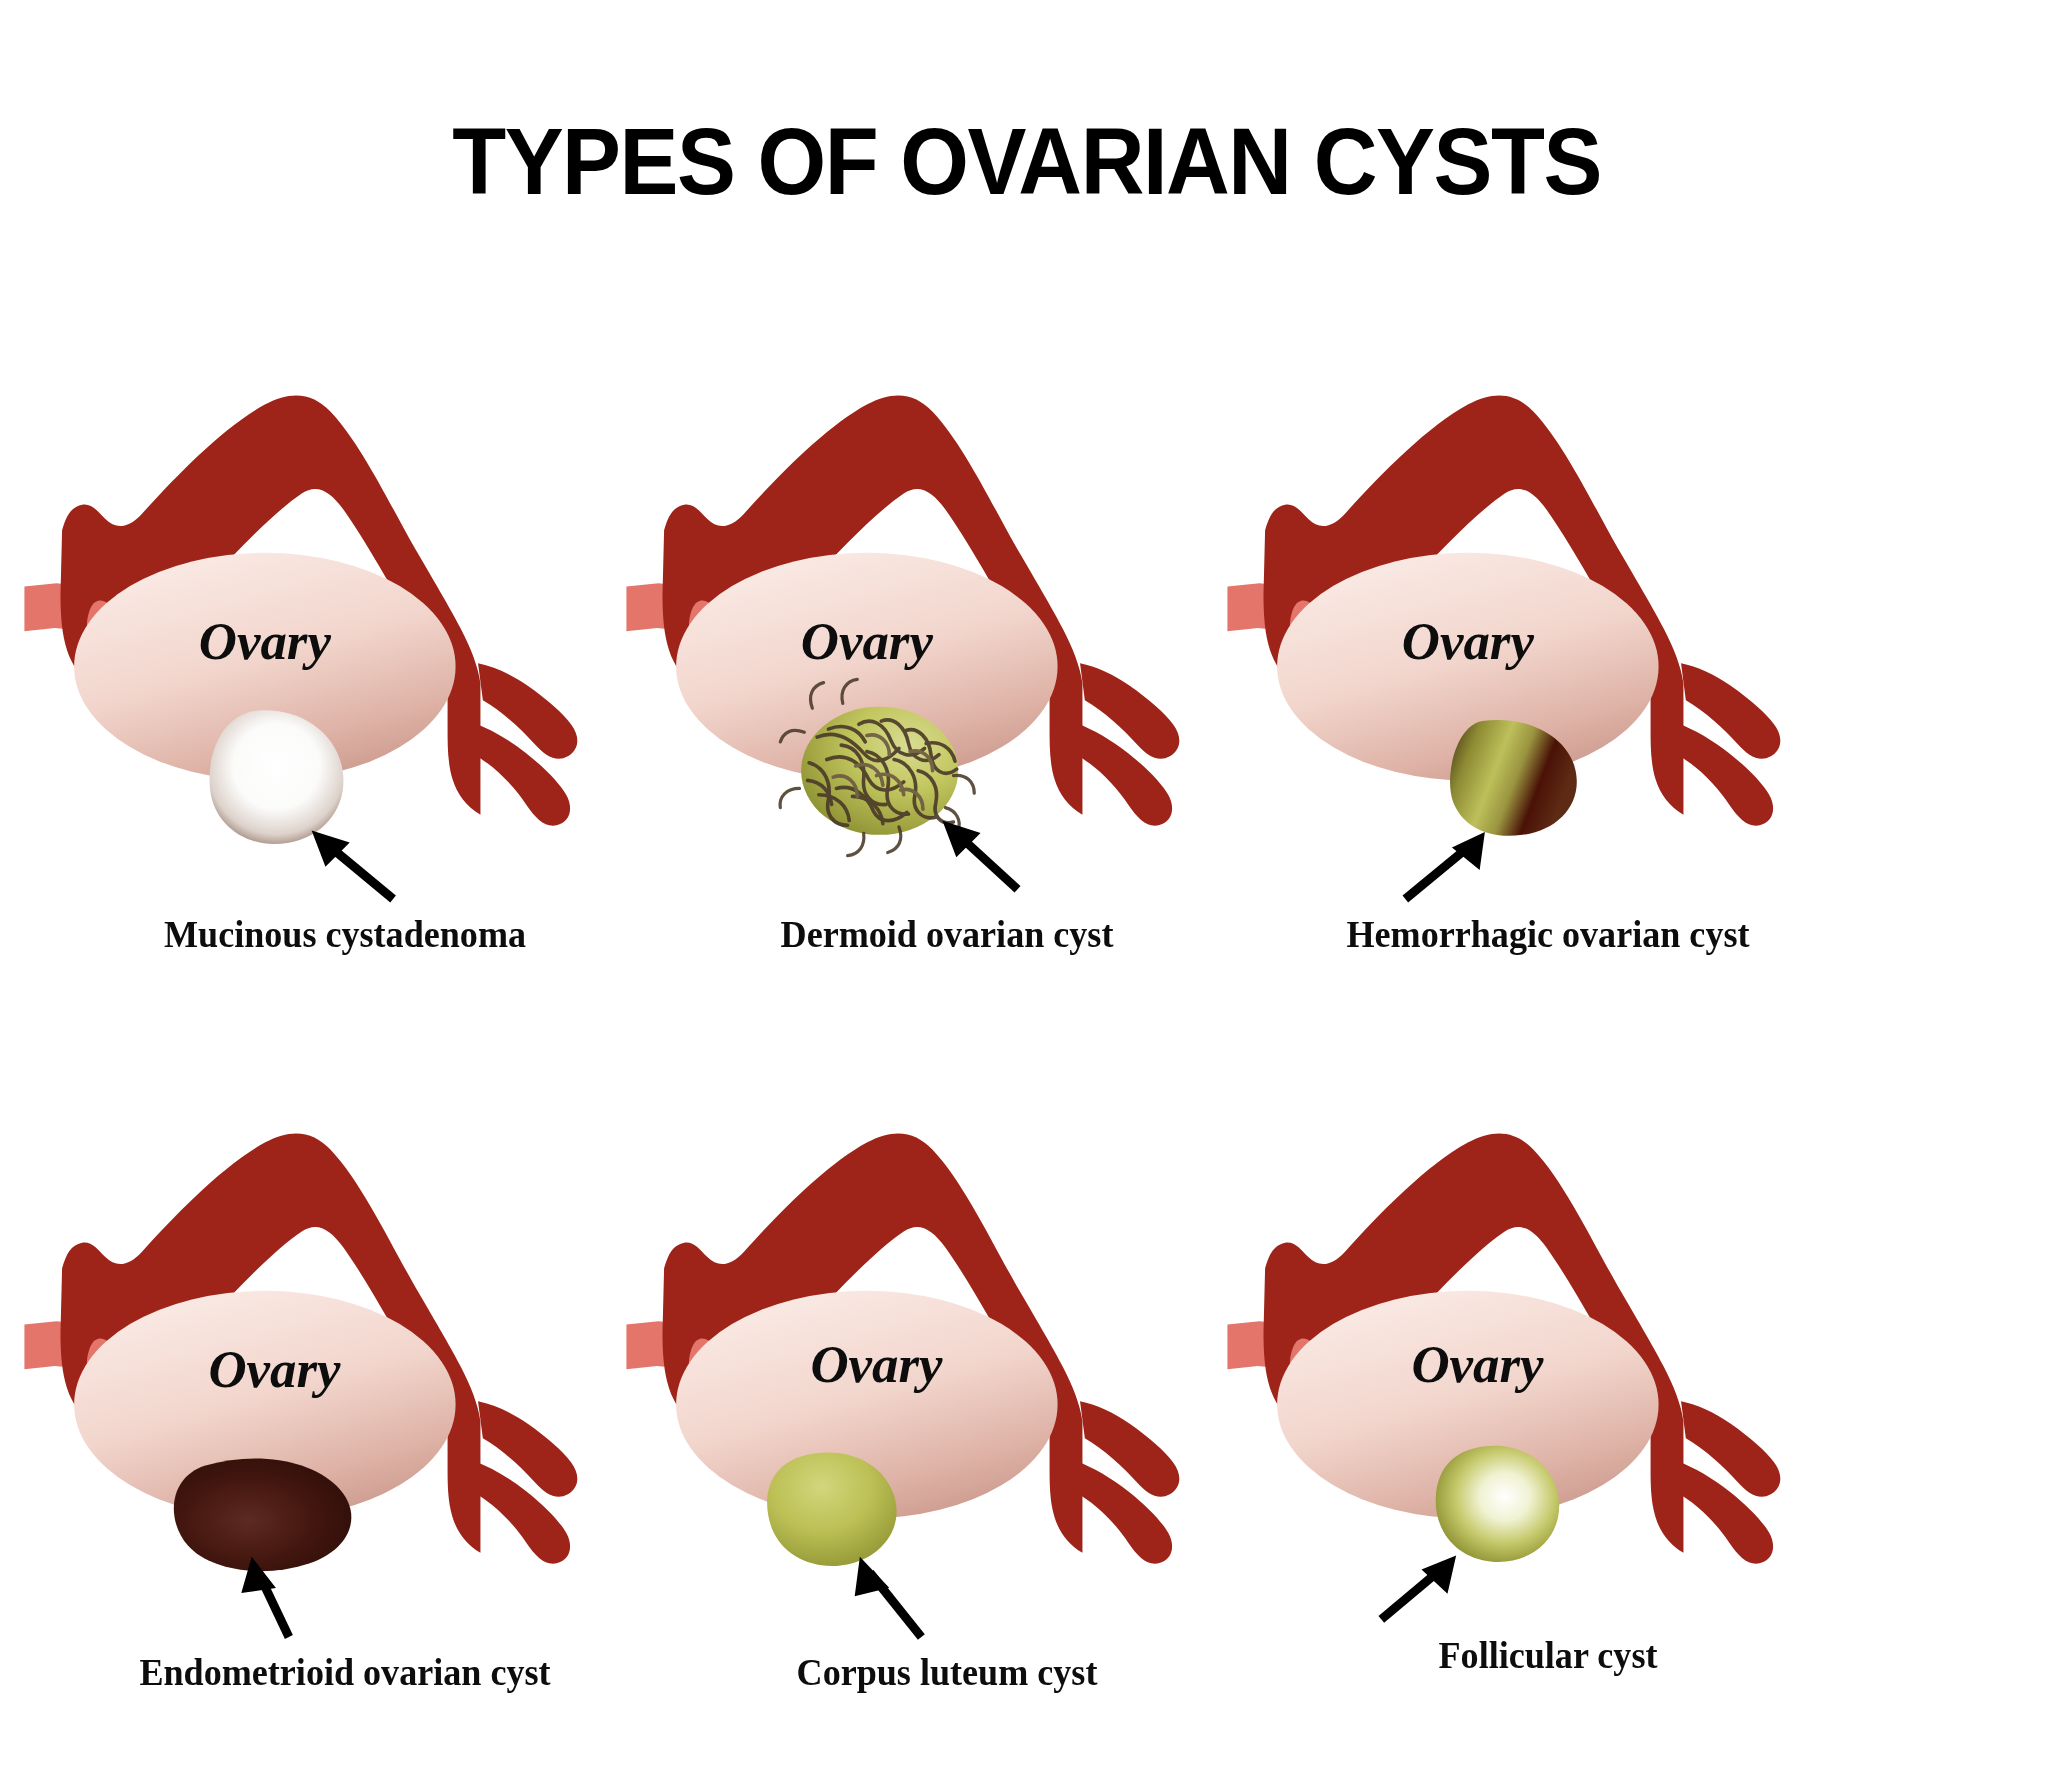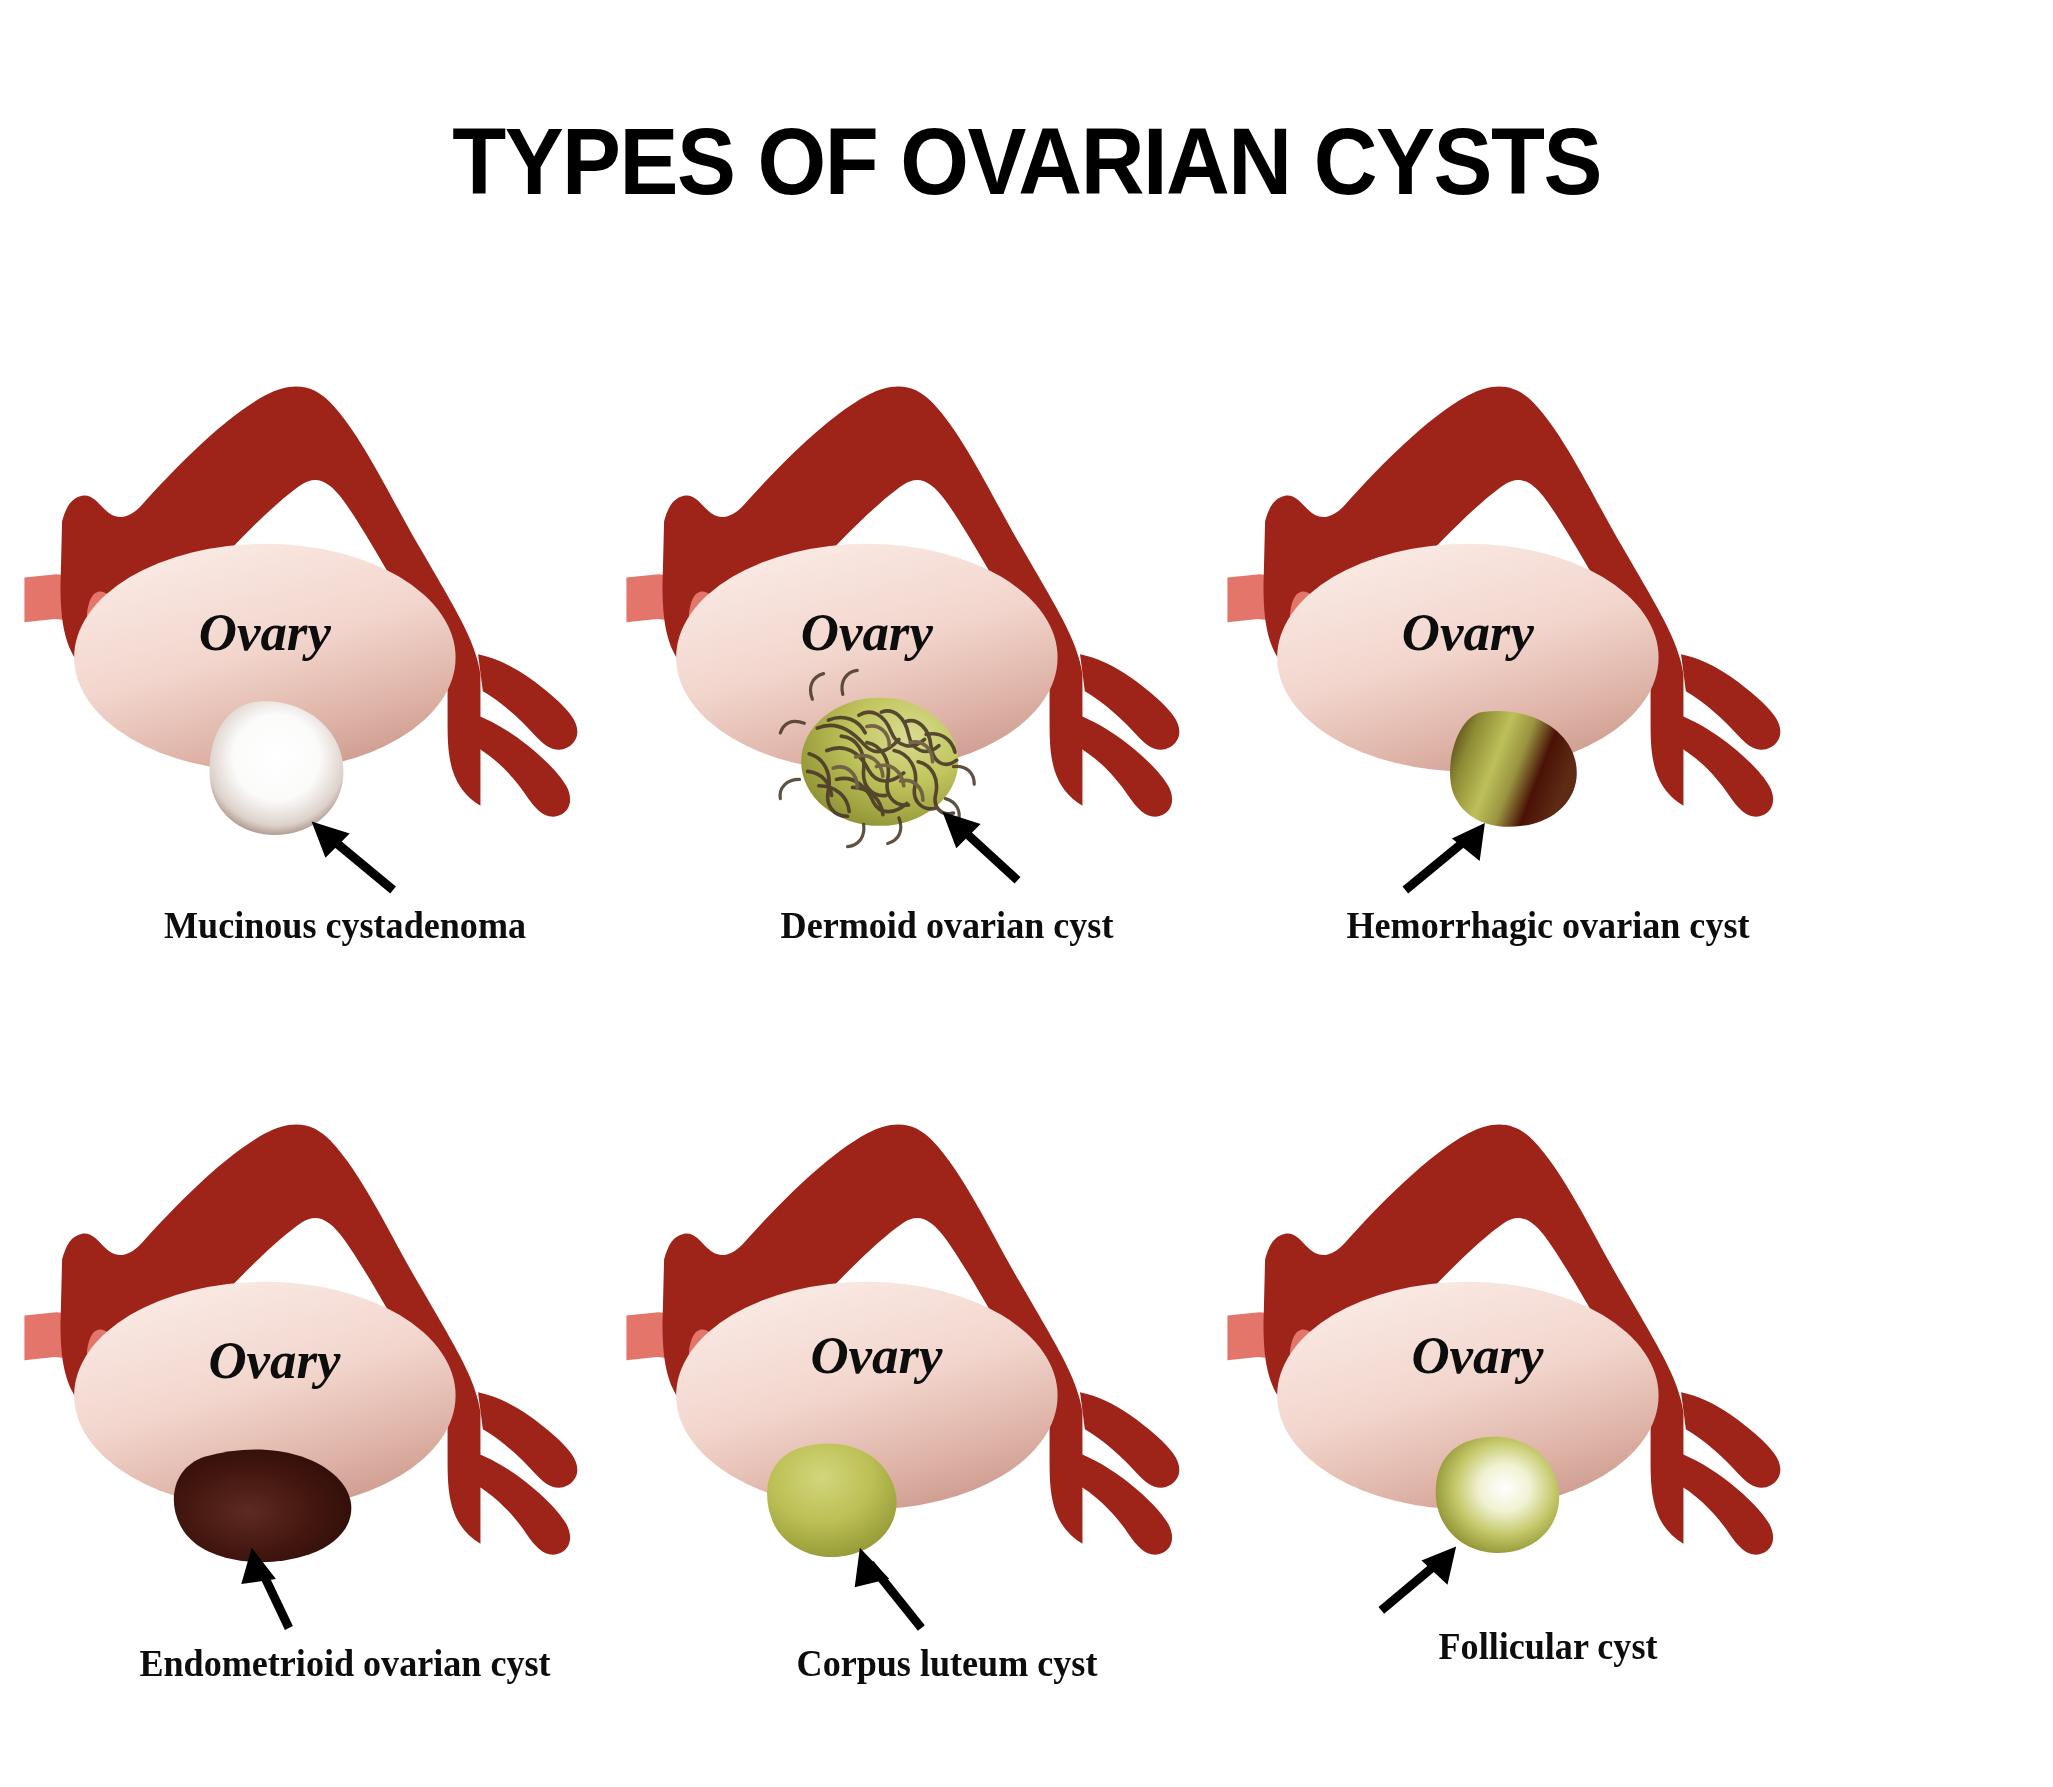--- a/index.html
+++ b/index.html
@@ -21,21 +21,21 @@
     font-weight:bold;
     font-size:95px;
     letter-spacing:-1.6px;
     line-height:1.0;
     color:#000000;
     transform:scaleX(0.93);
     transform-origin:center top;
   }
   .grid{
     position:absolute;
-    top:337px;left:0;width:1905px;height:1428px;
+    top:346px;left:0;width:1905px;height:1428px;
   }
   .panel{
     position:absolute;
     width:642px;height:698px;
   }
   .panel-svg{display:block;width:642px;height:561px;}
   .caption{
     position:absolute;
     left:0;width:642px;
     text-align:center;

